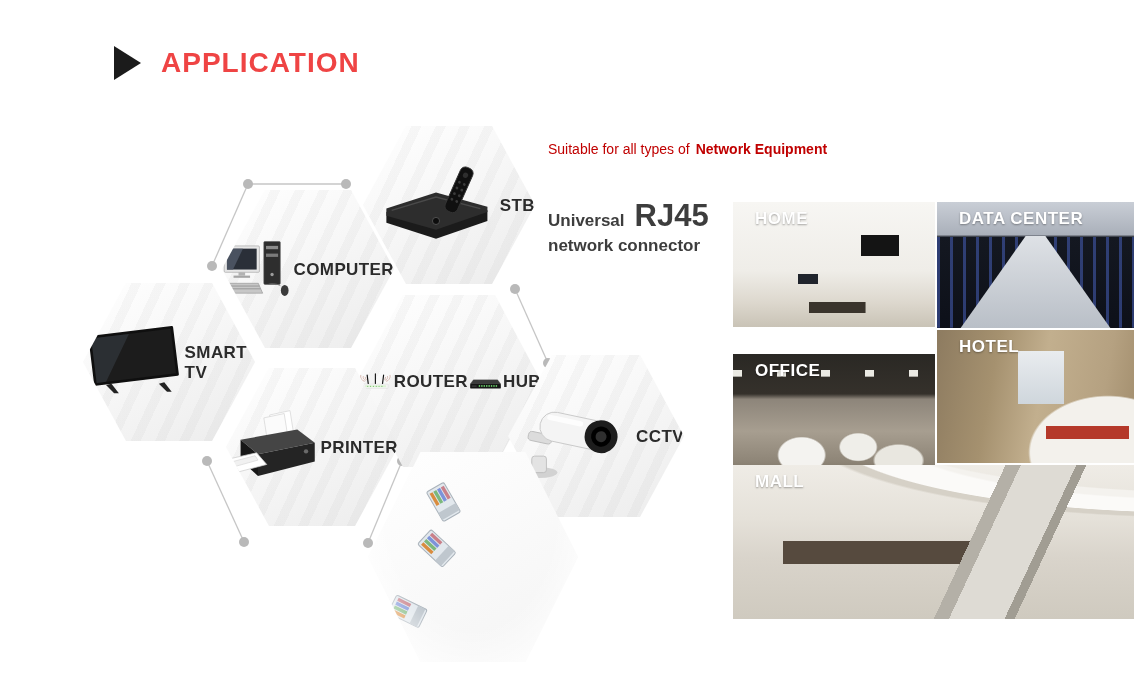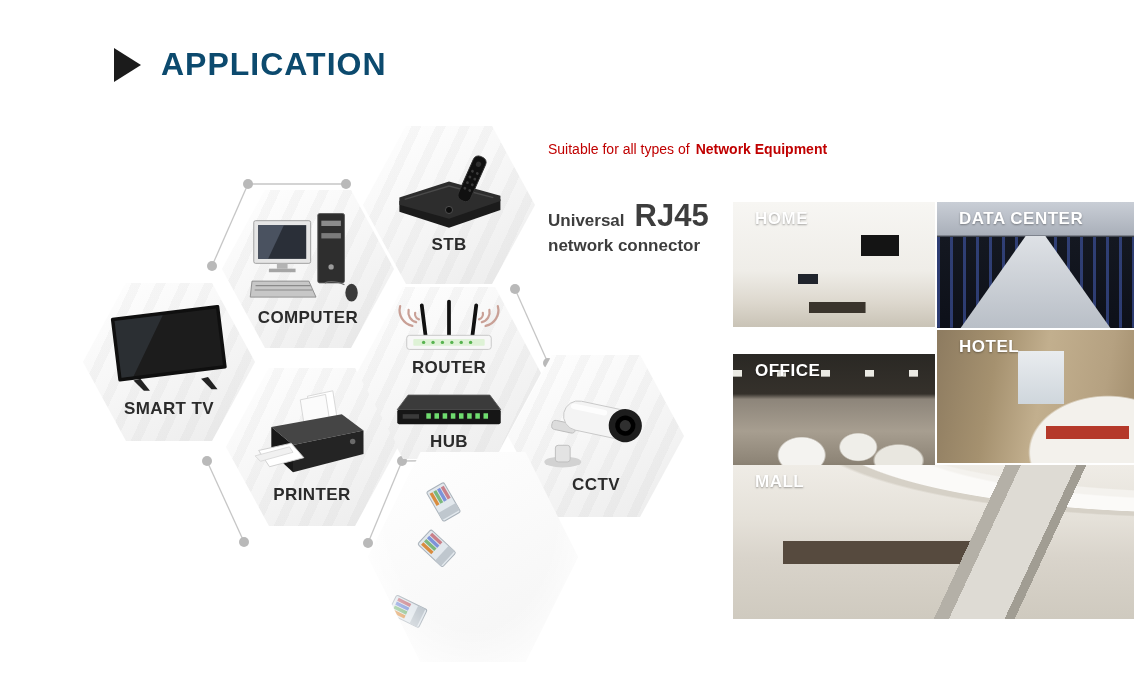--- a/index.html
+++ b/index.html
@@ -3,36 +3,36 @@
 <meta charset="utf-8">
 <style>
   html,body{margin:0;padding:0;background:#fff;}
   .slide{
     position:relative;width:1134px;height:680px;background:#ffffff;overflow:hidden;
     font-family:"Liberation Sans", sans-serif;
   }
   
   .title-row{position:absolute;left:114px;top:46px;display:flex;align-items:center;gap:20px;}
   .play-tri{width:0;height:0;border-top:17px solid transparent;border-bottom:17px solid transparent;border-left:27px solid #1b1b1b;}
-  .page-title{font-size:32px;font-weight:bold;color:#0c4a6e;letter-spacing:1px;}
+  .page-title{font-size:28px;font-weight:bold;color:#ef4444;letter-spacing:1px;}
   
   .headline{position:absolute;left:548px;top:141px;font-size:14px;color:#c00000;white-space:nowrap;}
   .headline .hl-prefix{font-weight:normal;margin-right:6px;}
   .headline .hl-strong{font-weight:bold;}
   .sub1{position:absolute;left:548px;top:198px;color:#3d3d3d;white-space:nowrap;}
   .sub1 .small{font-size:17px;font-weight:bold;}
   .sub1 .big{font-size:31px;font-weight:bold;margin-left:10px;}
   .sub2{position:absolute;left:548px;top:236px;font-size:17px;font-weight:bold;color:#3d3d3d;}
   
   .hex{
     position:absolute;
     clip-path:polygon(25% 0%,75% 0%,100% 50%,75% 100%,25% 100%,0% 50%);
     background:linear-gradient(150deg,#ffffff 0%,#f7f7f7 45%,#ececec 100%);
     filter:drop-shadow(0 2px 3px rgba(0,0,0,.18));
-    display:flex;flex-direction:column;align-items:center;justify-content:center;
+    display:flex;flex-direction:row;align-items:center;justify-content:flex-end;
   }
   .hex-texture{position:absolute;inset:0;background:
       repeating-linear-gradient(115deg,rgba(120,120,120,.05) 0 9px,rgba(255,255,255,0) 9px 22px);}
   .hex-label{position:relative;font-size:17px;font-weight:bold;color:#2b2b2b;letter-spacing:.4px;margin-top:2px;}
   .hex svg{position:relative;display:block;}
   .cable-fade{position:absolute;inset:0;background:radial-gradient(ellipse at 50% 30%,rgba(255,255,255,0) 0 55%,rgba(255,255,255,.95) 85%);}
   .connector-overlay{position:absolute;left:0;top:0;pointer-events:none;}
   
   .photo{position:absolute;overflow:hidden;}
   .photo-label{position:absolute;top:7px;left:22px;color:#ffffff;font-size:17px;font-weight:bold;letter-spacing:.5px;text-shadow:0 1px 2px rgba(0,0,0,.35);}
@@ -157,21 +157,21 @@
         <rect x="12" y="6" width="126" height="74" rx="2" fill="#0f0f0f"></rect>
         <rect x="16" y="10" width="118" height="66" fill="#1c1c1c"></rect>
         <polygon points="16,10 72,10 30,76 16,76" fill="#30343a" opacity="0.8"></polygon>
       </g>
       <polygon points="34,86 46,98 53,98 42,84" fill="#222"></polygon>
       <polygon points="112,84 124,96 131,96 120,82" fill="#222"></polygon>
     </svg>
     <div class="hex-label">SMART TV</div>
   </div>
 
-  <div class="hex" style="left:357px;top:287px;width:184px;height:172px;">
+  <div class="hex" style="left:357px;top:295px;width:184px;height:172px;">
     <div class="hex-texture"></div>
     <svg width="124" height="62" viewBox="0 0 130 66">
       <g fill="none" stroke="#c9a096" stroke-width="2.4" stroke-linecap="round">
         <path d="M26 34 A17 17 0 0 1 13 13"></path>
         <path d="M30 30 A11 11 0 0 1 22 17"></path>
         <path d="M33 27 A6 6 0 0 1 29 20"></path>
         <path d="M104 34 A17 17 0 0 0 117 13"></path>
         <path d="M100 30 A11 11 0 0 0 108 17"></path>
         <path d="M97 27 A6 6 0 0 0 101 20"></path>
       </g>

